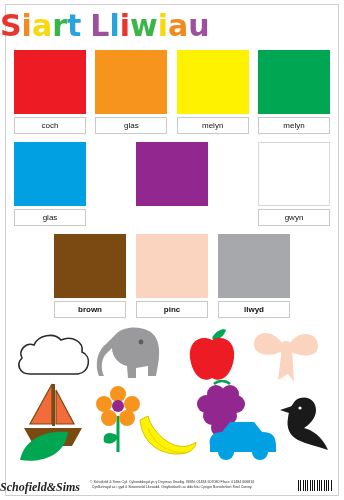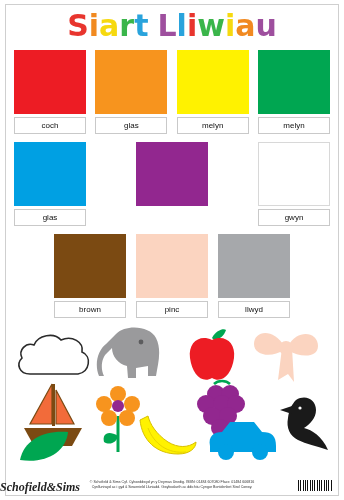--- a/index.html
+++ b/index.html
@@ -29,21 +29,21 @@
     border: 1px solid #cfcfcf;
     box-sizing: border-box;
   }
 
   
   .title {
     position: absolute;
     left: 0;
     top: 8px;
     width: 344px;
-    text-align: center;
+    text-align: left;
     font-size: 30px;
     font-weight: bold;
     letter-spacing: 0px;
     white-space: nowrap;
     font-family: "DejaVu Sans", sans-serif;
   }
   .title span {
     display: inline-block;
   }
   .title .sp { width: 9px; }
@@ -79,21 +79,21 @@
     border: 1px solid #c9c9c9;
     text-align: center;
     font-size: 8px;
     color: #111111;
     background: #ffffff;
     font-family: "Liberation Sans", sans-serif;
   }
   .grid-row.third {
     justify-content: center;
   }
-  .grid-row.third .cell { margin: 0 5px; }
+  .grid-row.third .cell { margin: 0 5px; font-weight: bold; }
 
   
   .pictures {
     position: absolute;
     left: 8px;
     top: 318px;
     width: 328px;
     height: 150px;
   }
   .pic {

